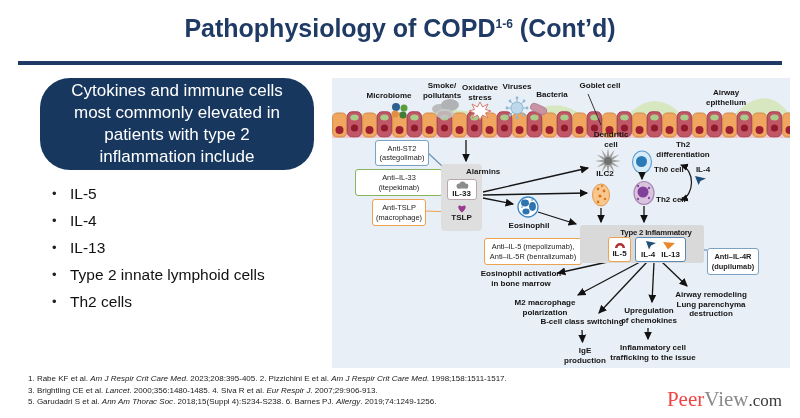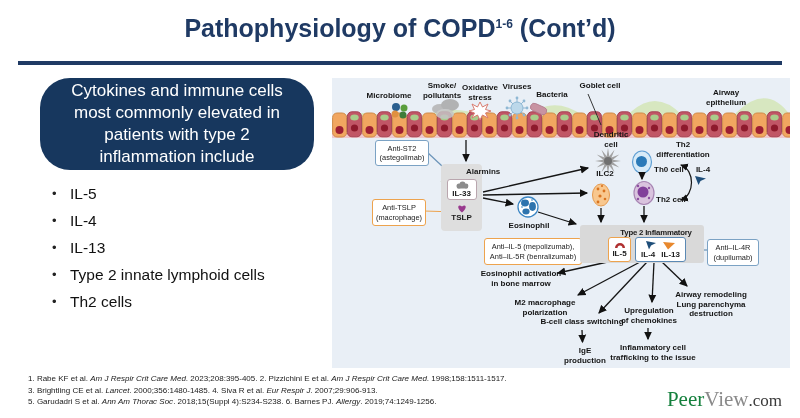--- a/index.html
+++ b/index.html
@@ -46,21 +46,21 @@
   .cytochip .lbls{display:flex;gap:6px;font-size:8px;font-weight:bold;line-height:9px;}
   .il5chip{left:28px;top:12px;width:21px;height:23px;border:1.2px solid #eda34e;}
   .il4chip{left:55px;top:12px;width:49px;height:23px;border:1.2px solid #5b89b4;}
   .icons-row{display:flex;gap:5px;align-items:flex-end;}
   .il4side-ic{position:absolute;left:362px;top:97px;}
   
   .refs{position:absolute;left:28px;top:373px;font-size:8px;line-height:11.5px;color:#1a1a1a;}
   .refs .it{font-style:italic;}
   
   .logo{position:absolute;right:18px;bottom:6px;font-family:"Liberation Serif",serif;font-size:21px;}
-  .logo .peer{color:#15803d;}
+  .logo .peer{color:#ef4444;}
   .logo .view{color:#8a8a8a;}
   .logo .com{color:#3a3a3a;font-size:17px;}
 </style>
 </head>
 <body>
 
 <div class="slide">
 
   <div class="title"><span>Pathophysiology of COPD</span><sup>1-6</sup><span> (Cont’d)</span></div>
   <div class="rule"></div>
@@ -215,25 +215,27 @@
     <div class="dlabel" style="left:318px;top:62px;width:66px;">Th2
 differentiation</div>
     <div class="dlabel" style="left:358px;top:87px;width:26px;">IL-4</div>
     <svg class="il4side-ic" width="13" height="11">
         <path d="M1,1 L12,3.5 L6.5,6 L4.5,10 Z" fill="#1f4e79"></path>
       </svg>
     <div class="dlabel" style="left:171px;top:143px;width:52px;">Eosinophil</div>
 
     <div class="dbox b-blue" style="left:43px;top:62px;width:52px;height:24px;">Anti-ST2
 (astegolimab)</div>
+    <div class="dbox b-green" style="left:23px;top:91px;width:86px;height:25px;">Anti–IL-33
+(itepekimab)</div>
     <div class="dbox b-orange" style="left:40px;top:121px;width:52px;height:25px;">Anti-TSLP
 (macrophage)</div>
     <div class="dbox b-orange" style="left:152px;top:160px;width:96px;height:25px;">Anti–IL-5 (mepolizumab),
 Anti–IL-5R (benralizumab)</div>
-    <div class="dbox b-blue" style="left:375px;top:161px;width:50px;height:25px;">Anti–IL-4R
+    <div class="dbox b-blue" style="left:375px;top:170px;width:50px;height:25px;font-weight:bold;">Anti–IL-4R
 (dupilumab)</div>
 
     <div class="alarmins">
       <div class="ttl">Alarmins</div>
       <div class="chip33">
         <svg width="14" height="8">
           <circle cx="4" cy="5" r="2.5" fill="#8c8c8c"></circle>
             <circle cx="7.5" cy="3.5" r="3" fill="#8c8c8c"></circle>
           <circle cx="11" cy="5" r="2.4" fill="#8c8c8c"></circle>
             <rect x="2" y="4.5" width="11" height="3" rx="1.5" fill="#8c8c8c"></rect>

